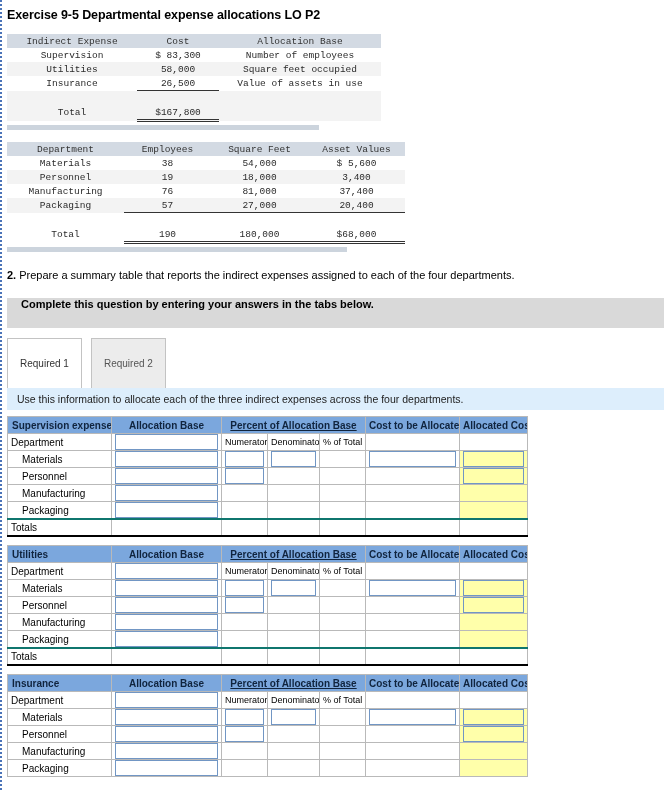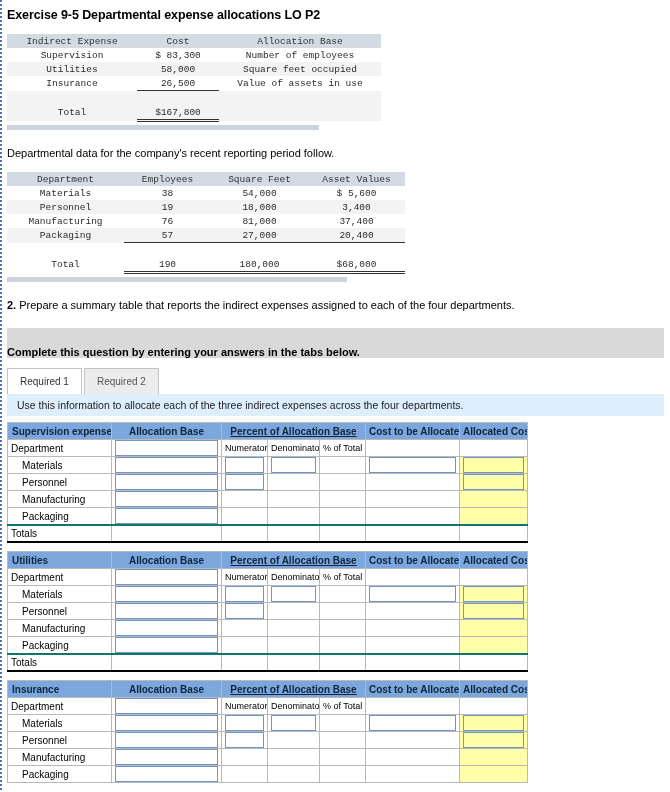--- a/index.html
+++ b/index.html
@@ -42,29 +42,29 @@
   .u1{border-bottom:1px solid #333;}
   .dbl{border-bottom:3px double #333;}
   .spacer-row td{height:5px;}
   .grayband{height:5px;background:#ccd4dd;margin-top:3px;}
 
   .reqlist{font-size:11px;margin:16px 0 0 0;line-height:14px;}
   .reqlist b{font-weight:bold;}
 
   .complete-bar{
     margin-top:16px;background:#d9d9d9;height:30px;
-    display:flex;align-items:flex-end;box-sizing:border-box;
+    display:flex;align-items:flex-start;padding-left:14px;box-sizing:border-box;
     font-weight:bold;font-size:11px;
   }
 
   .tabs{display:flex;margin-top:10px;align-items:flex-end;}
   .tab{
     border:1px solid #c3c3c3;border-bottom:none;
-    padding:7px 12px;font-size:10px;color:#555;background:#ececec;
-    margin-right:2px;
+    padding:19px 12px;font-size:10px;color:#555;background:#ececec;
+    margin-right:9px;
   }
   .tab.active{background:#ffffff;color:#333;}
 
   .blue-note{
     background:#ddeefc;height:22px;display:flex;align-items:center;
     padding-left:10px;box-sizing:border-box;font-size:10.5px;color:#222;
     margin-top:0px;
   }
 
   
@@ -140,21 +140,20 @@
         <tr class="alt">
           <td>Total</td>
           <td class="num dbl">$167,800</td>
           <td></td>
         </tr>
       </tbody>
     </table>
     <div class="grayband" style="width:312px"></div>
   </div>
 
-  <p class="para">Departmental data for the company's recent reporting period follow.</p>
 
   <div class="mono-wrap">
     <table class="mono">
       <thead>
         <tr>
           <td style="width:105px">Department</td>
           <td class="num" style="width:75px">Employees</td>
           <td class="num" style="width:85px">Square Feet</td>
           <td class="num" style="width:85px">Asset Values</td>
         </tr>

